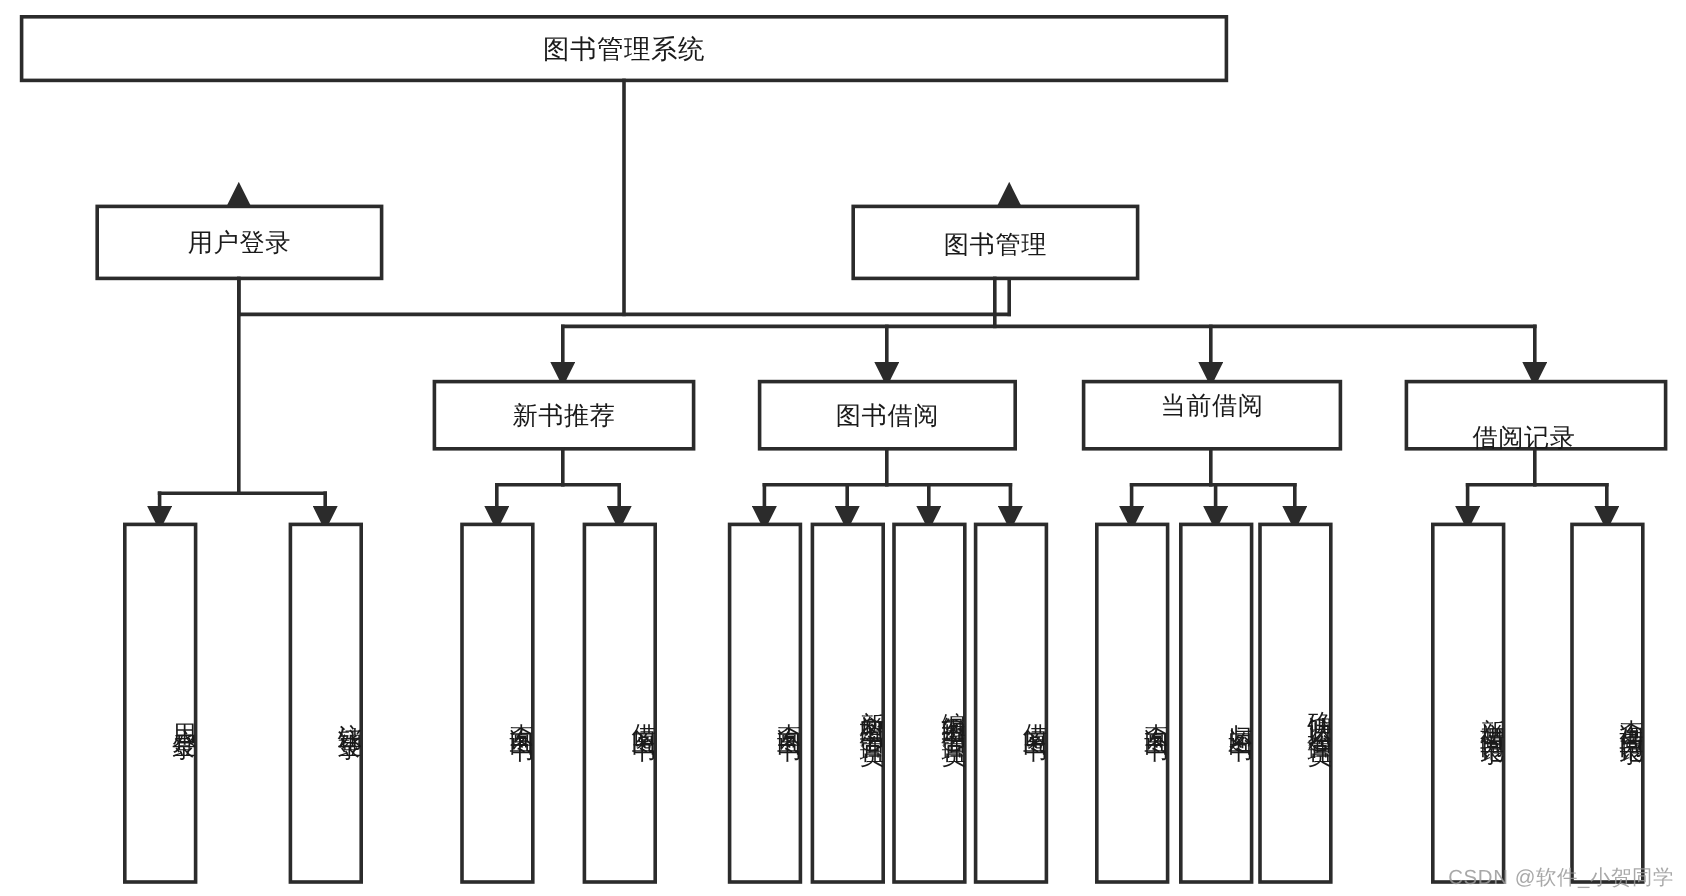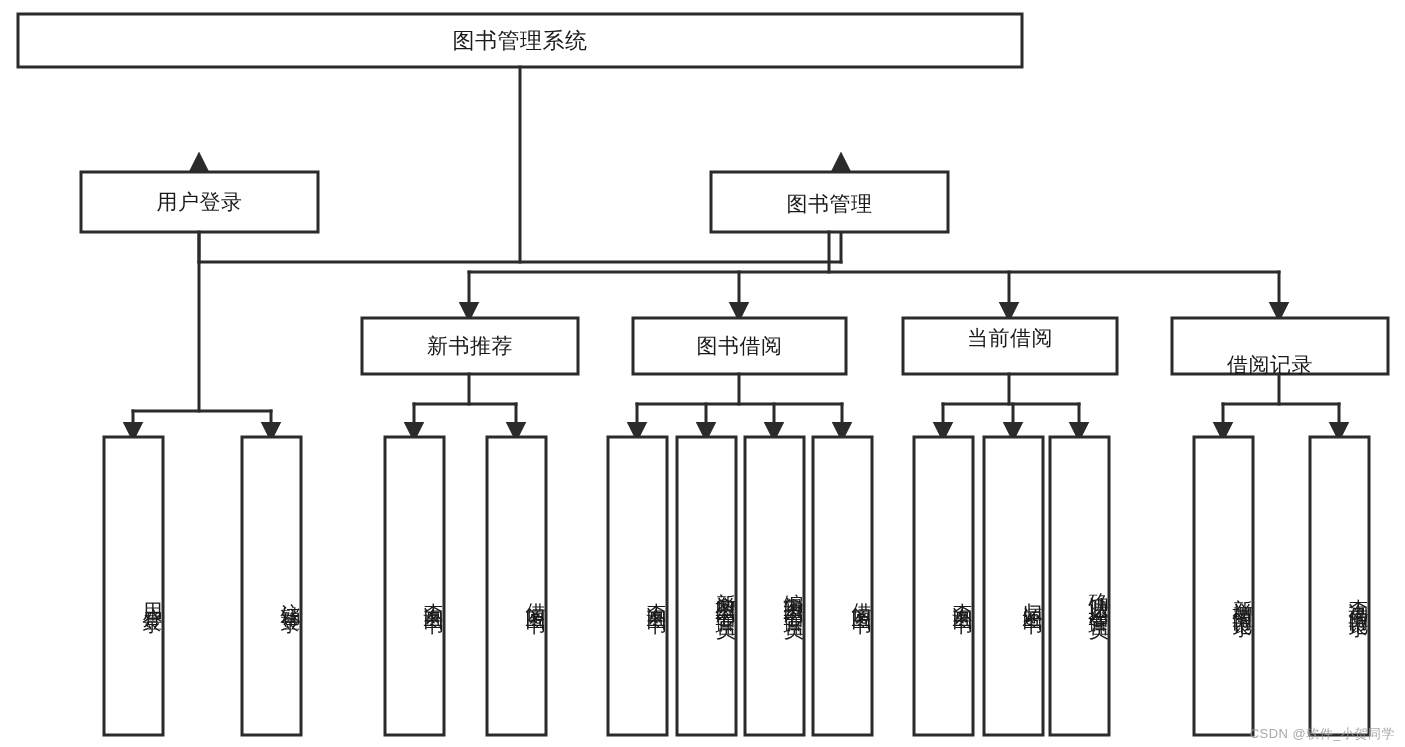--- a/index.html
+++ b/index.html
@@ -65,21 +65,21 @@
     line-height: 1;
     align-items: flex-start;
     justify-content: center;
     padding-top: 18px;
     box-sizing: border-box;
   }
   .watermark {
     position: absolute;
     right: 10px;
     bottom: 4px;
-    font-size: 13px;
+    font-size: 17px;
     color: #9a9a9a;
     font-family: "Liberation Sans", "DejaVu Sans", sans-serif;
     letter-spacing: 0.5px;
     opacity: 0.85;
     pointer-events: none;
   }
 </style>
 </head>
 <body>
 

